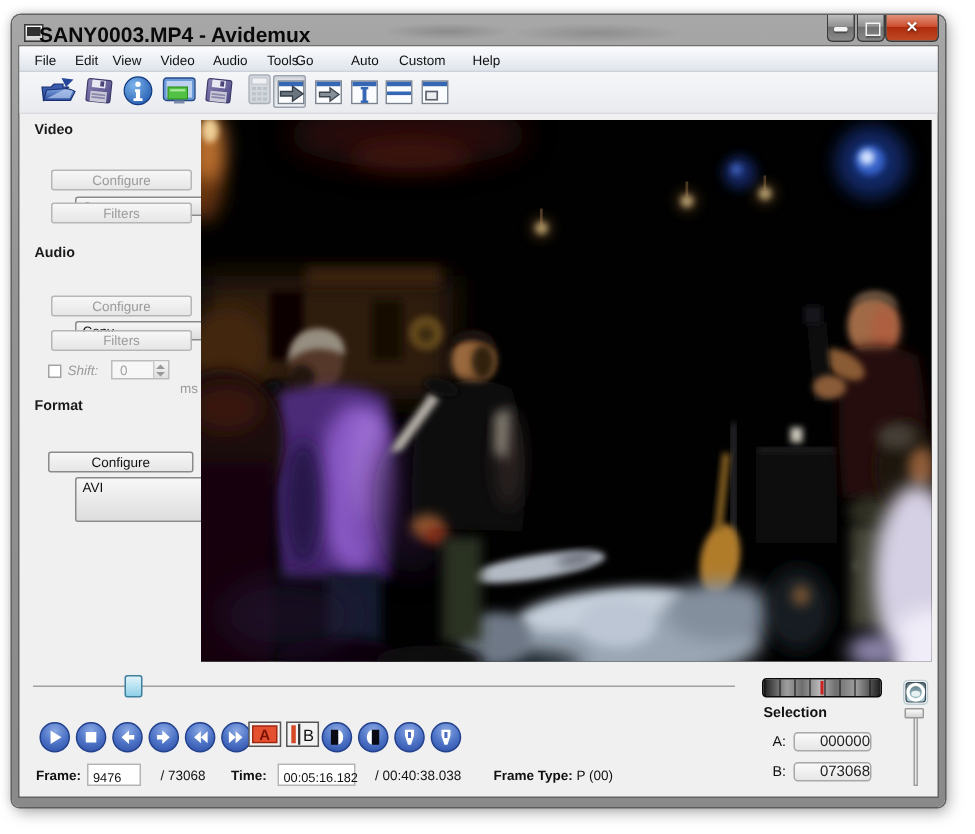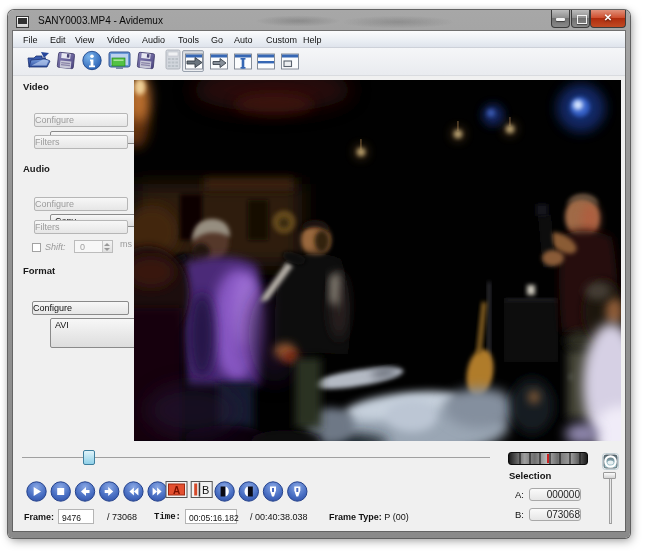--- a/index.html
+++ b/index.html
@@ -8,21 +8,21 @@
   #window { position:absolute; left:8px; top:10px; width:622px; height:528px;
     border-radius:6px 6px 5px 5px;
     background:linear-gradient(#a7a7a7, #949494 35%, #8a8a8a);
     box-shadow:0 0 0 1px rgba(70,70,70,.8), 2px 3px 10px rgba(0,0,0,.35), -1px -1px 6px rgba(0,0,0,.12);
   }
   
   #appicon { position:absolute; left:8px; top:6px; width:13px; height:12px;
     background:linear-gradient(#fdfdfd,#cfcfcf); border:1px solid #3a3a3a; }
   #appicon:before { content:""; position:absolute; left:1px; top:1px; right:1px; height:6px;
     background:#303030; }
-  #title { position:absolute; left:30px; top:5px; font-size:10px; color:#0a0a0a; }
+  #title { position:absolute; left:18px; top:5px; font-size:14px; color:#0a0a0a;font-weight:bold; }
   .capbtn { position:absolute; top:0px; height:18px; border:1px solid #3c3c3c; border-top:none;
     border-radius:0 0 4px 4px; }
   #btn-min { left:543px; width:19px; background:linear-gradient(#bdbdbd,#909090 45%,#6f6f6f 46%,#8a8a8a); }
   #btn-max { left:563px; width:19px; background:linear-gradient(#bdbdbd,#909090 45%,#6f6f6f 46%,#8a8a8a); }
   #btn-close { left:582px; width:36px; background:linear-gradient(#e0917a,#cf5030 45%,#ae2a0c 46%,#c04a24); }
   #btn-min:before { content:""; position:absolute; left:4px; right:4px; top:8px; height:3px;
     background:#f4f4f4; border-radius:1px; box-shadow:0 1px 1px rgba(0,0,0,.5);}
   #btn-max:before { content:""; position:absolute; left:5px; top:5px; width:8px; height:7px;
     border:1.5px solid #f4f4f4; box-shadow:0 1px 1px rgba(0,0,0,.4);}
   #btn-close:before { content:"\2715"; position:absolute; left:0; right:0; top:2px; text-align:center;
@@ -41,21 +41,21 @@
   
   .seclabel { position:absolute; font-size:9.5px; font-weight:bold; color:#1a1a1a; }
   .combo { position:absolute; left:37px; width:97px; height:13px;
     background:linear-gradient(#f7f7f7,#ddd); border:1px solid #8a8a8a; border-radius:2px;
     font-size:9px; color:#111;margin-top:36px; }
   .combo .txt { position:absolute; left:4px; top:1px; }
   .combo .arr { position:absolute; right:4px; top:4px; width:0; height:0;
     border-left:3.5px solid transparent; border-right:3.5px solid transparent; border-top:4.5px solid #222; }
   .pbtn { position:absolute; left:21px; width:94px; height:14px;
     background:linear-gradient(#f7f7f7,#e6e6e6); border:1px solid #b6b6b6; border-radius:2px;
-    font-size:9px; line-height:12px; }
+    font-size:9px; text-align:center; line-height:12px; }
   .pbtn.dis { color:#9b9b9b; }
   .pbtn.en  { color:#111; border-color:#8a8a8a; }
   
   #photo { position:absolute; left:121px; top:49px; width:487px; height:361px; background:#000; }
   
   #slider-groove { position:absolute; left:9px; top:426px; width:468px; height:1px; background:#a0a0a0; }
   #slider-handle { position:absolute; left:70px; top:419px; width:12px; height:15px;
     background:linear-gradient(#e0f4fa,#8fd0e8); border:1px solid #3e7f9e; border-radius:2px; }
   #jog { position:absolute; left:495px; top:421px; width:80px; height:13px; border-radius:3px;
     border:1px solid #0a0a0a;
@@ -89,24 +89,24 @@
   <div id="btn-max" class="capbtn"></div>
   <div id="btn-close" class="capbtn"></div>
   <div id="client">
     <div id="menubar">
       <span style="left:10px">File</span>
       <span style="left:37px">Edit</span>
       <span style="left:62px">View</span>
       <span style="left:94px">Video</span>
       <span style="left:129px">Audio</span>
       <span style="left:165px">Tools</span>
-      <span style="left:198px">Go</span>
+      <span style="left:184px">Go</span>
       <span style="left:221px">Auto</span>
       <span style="left:253px">Custom</span>
-      <span style="left:290px">Help</span>
+      <span style="left:302px">Help</span>
     </div>
     <div id="toolbar"></div>
     <svg id="ticons" style="position:absolute;left:0;top:17px;" width="340" height="28" viewBox="0 0 340 28">
       <defs>
         <linearGradient id="gfold" x1="0" y1="0" x2="0" y2="1">
           <stop offset="0" stop-color="#7aa0e0"></stop>
             <stop offset="1" stop-color="#2a4a9a"></stop>
         </linearGradient>
         <linearGradient id="gflop" x1="0" y1="0" x2="1" y2="1">
           <stop offset="0" stop-color="#8a84b8"></stop>
@@ -224,21 +224,21 @@
     <div class="pbtn dis" style="top:189px;">Filters</div>
     <div style="position:absolute; left:19px; top:212px; width:9px; height:9px; background:#fff; border:1px solid #a2a2a2;"></div>
     <div style="position:absolute; left:32px; top:211px; color:#9a9a9a;font-style:italic;">Shift:</div>
     <div style="position:absolute; left:61px; top:209px; width:39px; height:13px; background:#f7f7f7; border:1px solid #bcbcbc;">
       <span style="position:absolute; left:5px; top:1px; color:#a2a2a2;">0</span>
       <span style="position:absolute; right:0; top:0; width:10px; height:11px; border-left:1px solid #c8c8c8;
         background:linear-gradient(#f4f4f4,#e0e0e0);"></span>
       <span style="position:absolute; right:2px; top:2px; width:0; height:0; border-left:3px solid transparent; border-right:3px solid transparent; border-bottom:3px solid #999;"></span>
       <span style="position:absolute; right:2px; top:7px; width:0; height:0; border-left:3px solid transparent; border-right:3px solid transparent; border-top:3px solid #999;"></span>
     </div>
-    <div style="position:absolute; left:107px; top:208px; color:#9a9a9a;">ms</div>
+    <div style="position:absolute; left:107px; top:223px; color:#9a9a9a;">ms</div>
     <div class="seclabel" style="left:10px; top:234px;">Format</div>
     <div class="combo" style="top:251px; height:30px;">
         <span class="txt">AVI</span>
         <span class="arr"></span>
       </div>
     <div class="pbtn en" style="left:19px; width:97px; top:270px;">Configure</div>
 
     <div id="photo">
     <svg width="487" height="361" viewBox="0 0 487 361">
       <defs>
@@ -445,18 +445,18 @@
       <g transform="translate(284.3,12.5)">
         <circle r="9.7" fill="url(#gbtn)" stroke="#23418c" stroke-width="1"></circle>
         <path d="M-3 -5 L3 -5 L3 -1 L1 5 L-1 5 L-3 -1 Z" fill="#fff"></path>
         <rect x="-1" y="-3.5" width="2" height="4" fill="#4a6ac0"></rect>
       </g>
     </svg>
 
     <div class="inforow" style="left:11px; font-weight:bold;">Frame:</div>
     <div class="infobox" style="left:45px; width:36px;">9476</div>
     <div class="inforow" style="left:94px;">/ 73068</div>
-    <div class="inforow" style="left:141px; font-weight:bold;font-family:Liberation Mono, monospace;">Time:</div>
+    <div class="inforow" style="left:141px; font-weight:bold;">Time:</div>
     <div class="infobox" style="left:172px; width:52px;">00:05:16.182</div>
     <div class="inforow" style="left:237px;">/ 00:40:38.038</div>
     <div class="inforow" style="left:316px;"><b>Frame Type:</b>&nbsp;P (00)</div>
   </div>
 </div>
 
 </body></html>

